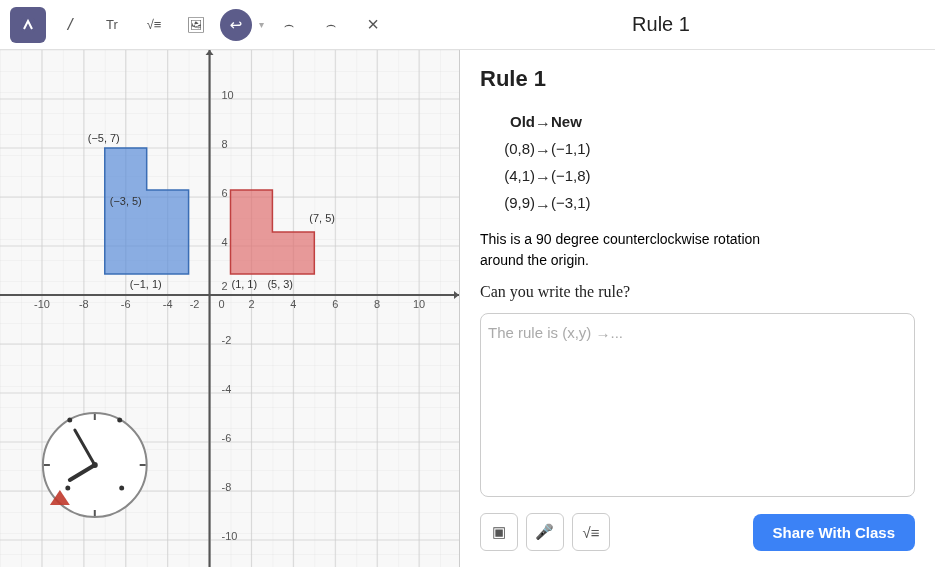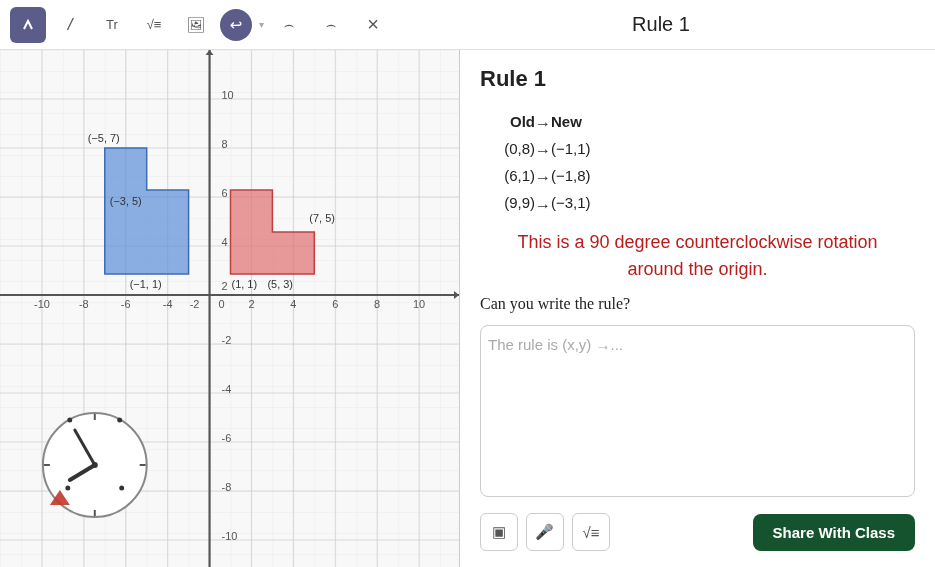--- a/index.html
+++ b/index.html
@@ -110,24 +110,23 @@
     }
     .rule-table-row .new-val {
       min-width: 60px;
     }
     .rule-header {
       font-weight: 600;
       color: #222;
     }
 
     .rule-description {
-      font-size: 18px;
-      color: #b91c1c;
+      font-size: 14px;
+      color: #000000;
       line-height: 1.5;
-      text-align: center;
     }
 
     .rule-question {
       font-size: 16px;
       color: #222;
       font-weight: 500;
       font-family: Liberation Serif, serif;
     }
 
     .answer-box {
@@ -157,21 +156,21 @@
       display: flex;
       align-items: center;
       justify-content: center;
       cursor: pointer;
       font-size: 15px;
       color: #555;
     }
 
     .share-btn {
       margin-left: auto;
-      background: #14532d;
+      background: #3b82f6;
       color: #fff;
       border: none;
       border-radius: 8px;
       padding: 10px 20px;
       font-size: 15px;
       font-weight: 600;
       cursor: pointer;
       white-space: nowrap;
     }
 
@@ -331,21 +330,21 @@
         <span class="old rule-header">Old</span>
         <span class="arrow rule-header"> → </span>
         <span class="new-val rule-header">New</span>
       </div>
       <div class="rule-table-row">
         <span class="old">(0,8)</span>
         <span class="arrow"> → </span>
         <span class="new-val">(−1,1)</span>
       </div>
       <div class="rule-table-row">
-        <span class="old">(6,1)</span>
+        <span class="old">(4,1)</span>
         <span class="arrow"> → </span>
         <span class="new-val">(−1,8)</span>
       </div>
       <div class="rule-table-row">
         <span class="old">(9,9)</span>
         <span class="arrow"> → </span>
         <span class="new-val">(−3,1)</span>
       </div>
     </div>
 

